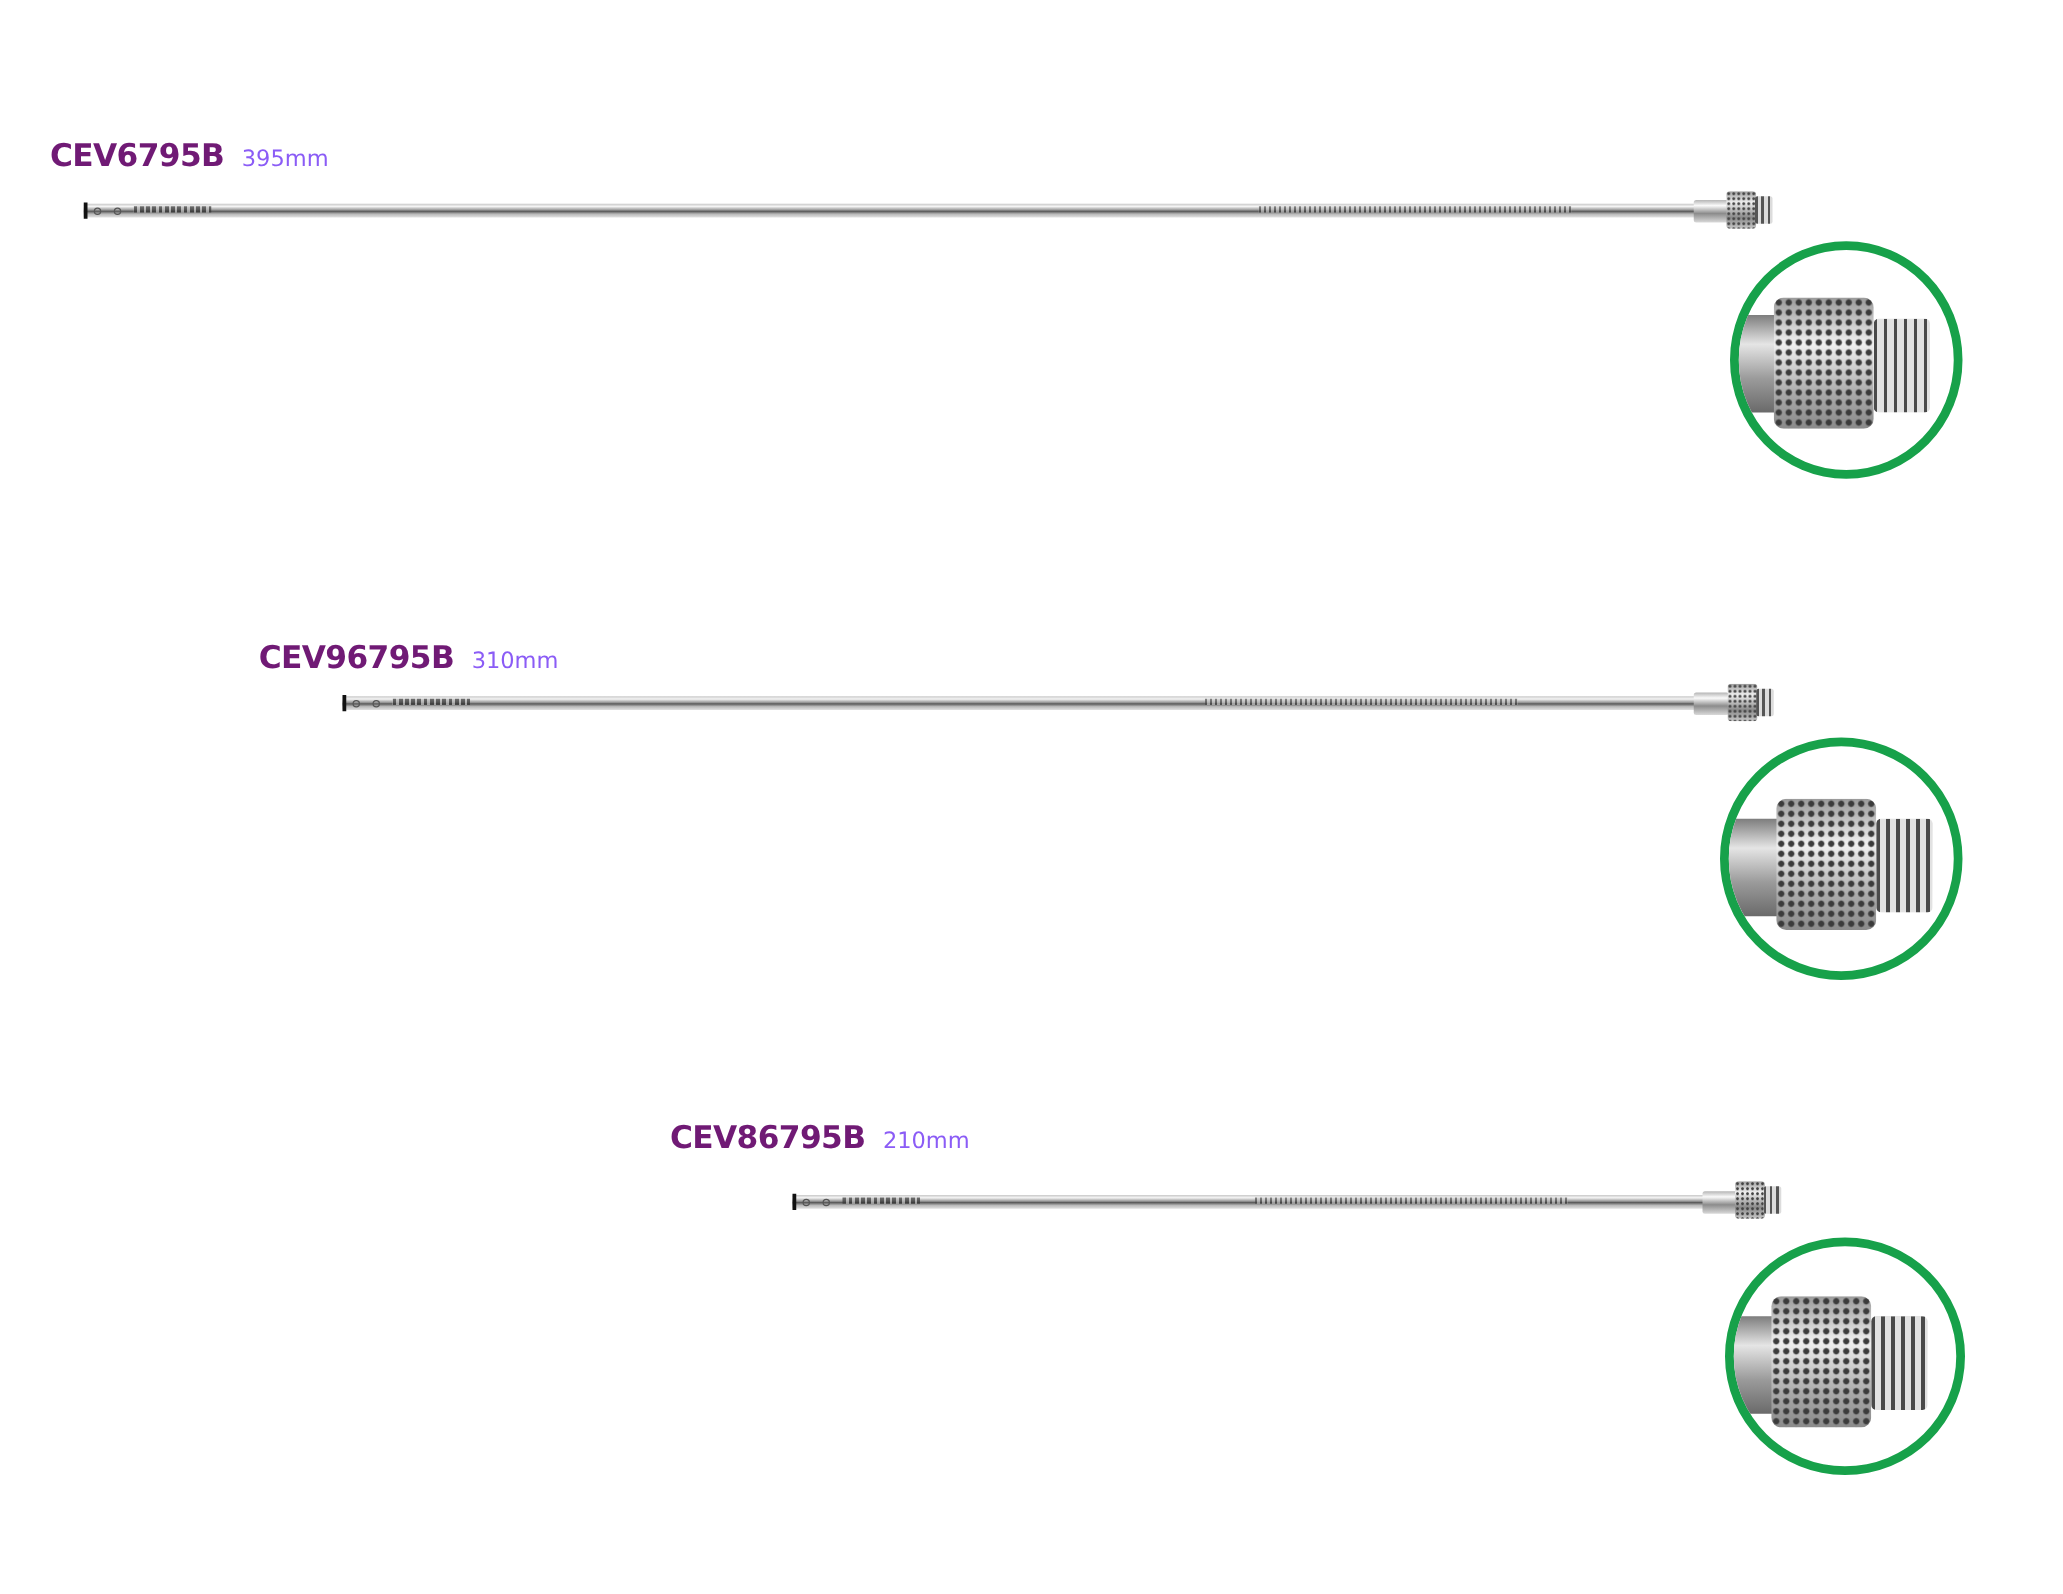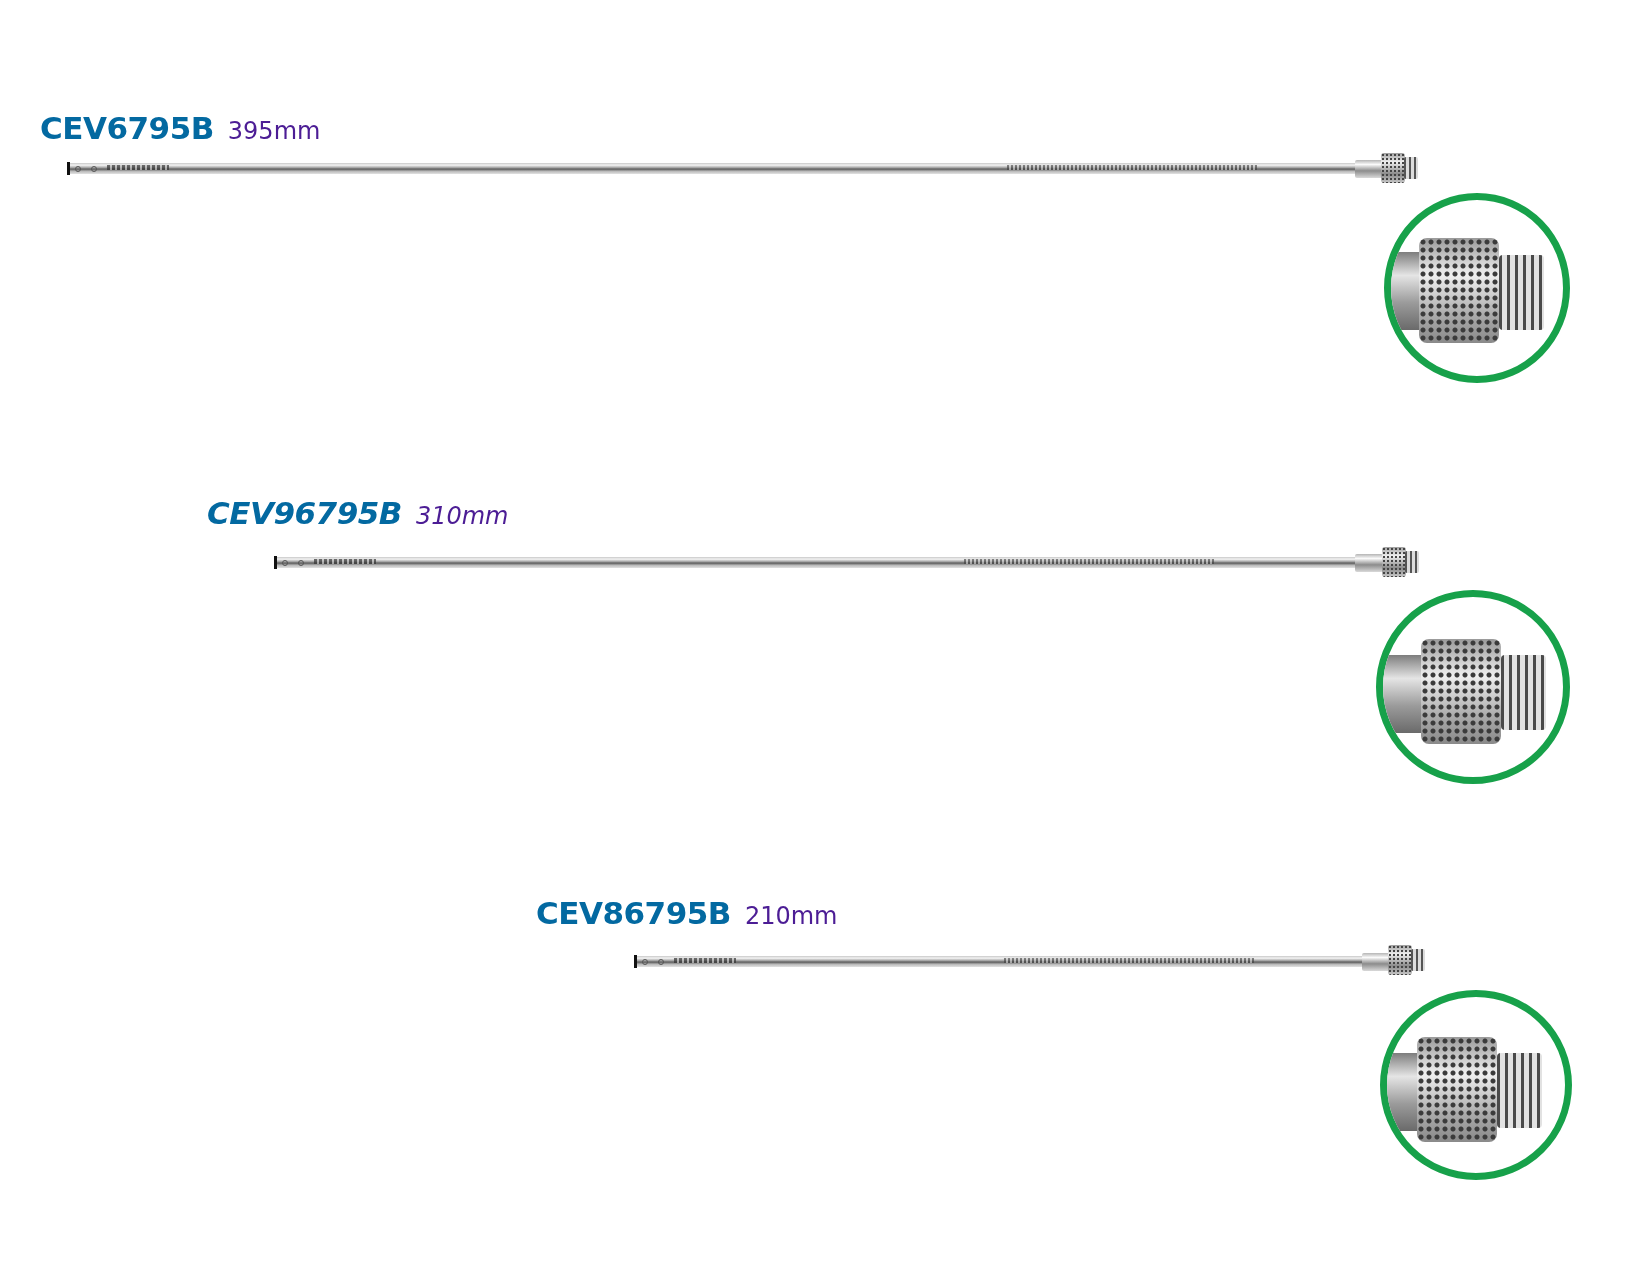--- a/index.html
+++ b/index.html
@@ -1,21 +1,21 @@
 <!DOCTYPE html>
 <html><head>
 <meta charset="utf-8">
 <style>
   html, body { margin: 0; padding: 0; background: #ffffff; }
   body { width: 1650px; height: 1275px; position: relative; overflow: hidden;
          font-family: "Liberation Sans", "DejaVu Sans", sans-serif; }
   .label { position: absolute; white-space: nowrap; }
-  .code { color: #0369a1; font-weight: bold; font-size: 31px; letter-spacing: -0.5px;
+  .code { color: #701a75; font-weight: bold; font-size: 25px; letter-spacing: -0.5px;
           font-family: "DejaVu Sans", sans-serif; }
-  .len { color: #4c1d95; font-size: 24px; margin-left: 14px;
+  .len { color: #8b5cf6; font-size: 18px; margin-left: 14px;
          font-family: "DejaVu Sans", sans-serif; font-weight: normal; }
   .rod { position: absolute; height: 11px;
          background: linear-gradient(to bottom, #c8c8c8 0%, #f4f4f4 20%, #9a9a9a 45%, #5a5a5a 55%, #b9b9b9 75%, #e2e2e2 100%);
          border-radius: 1px; }
   .rod .tip { position: absolute; left: 0; top: -1px; width: 3px; height: 13px; background: #111; }
   .rod .engr { position: absolute; top: 2px; height: 5px; width: 62px; left: 40px;
                background: repeating-linear-gradient(90deg, #333 0 3px, #bbb 3px 5px); opacity: .7; }
   .rod .dot { position: absolute; top: 3px; width: 4px; height: 4px; border-radius: 50%; border: 1px solid #555; }
   .rod .mark { position: absolute; top: 2px; height: 5px;
                background: repeating-linear-gradient(90deg, #3a3a3a 0 2px, #c9c9c9 2px 4px); opacity:.6; }
@@ -55,21 +55,21 @@
 </div>
 <div class="collar" style="left:1355px; top:160px; width:28px;"></div>
 <div class="knurl" style="left:1381px; top:153px; width:24px;"></div>
 <div class="thread" style="left:1404px; top:157px; width:14px;"></div>
 <div class="zoom-circle" style="left:1384px; top:193px; width:186px; height:190px;">
   <div class="zc-shaft" style="top:52px;"></div>
   <div class="zc-knurl" style="left:28px; top:38px;"></div>
   <div class="zc-thread" style="left:108px; top:55px;"></div>
 </div>
 
-<div class="label" style="left:207px; top:495px;font-style:italic;">
+<div class="label" style="left:207px; top:511px;">
   <span class="code">CEV96795B</span><span class="len">310mm</span>
 </div>
 <div class="rod" style="left:274px; top:557px; width:1090px;">
   <span class="tip"></span>
   <span class="dot" style="left:8px;"></span>
   <span class="dot" style="left:24px;"></span>
   <span class="engr"></span>
   <span class="mark" style="left:690px; width:250px;"></span>
 </div>
 <div class="collar" style="left:1355px; top:554px; width:28px;"></div>

